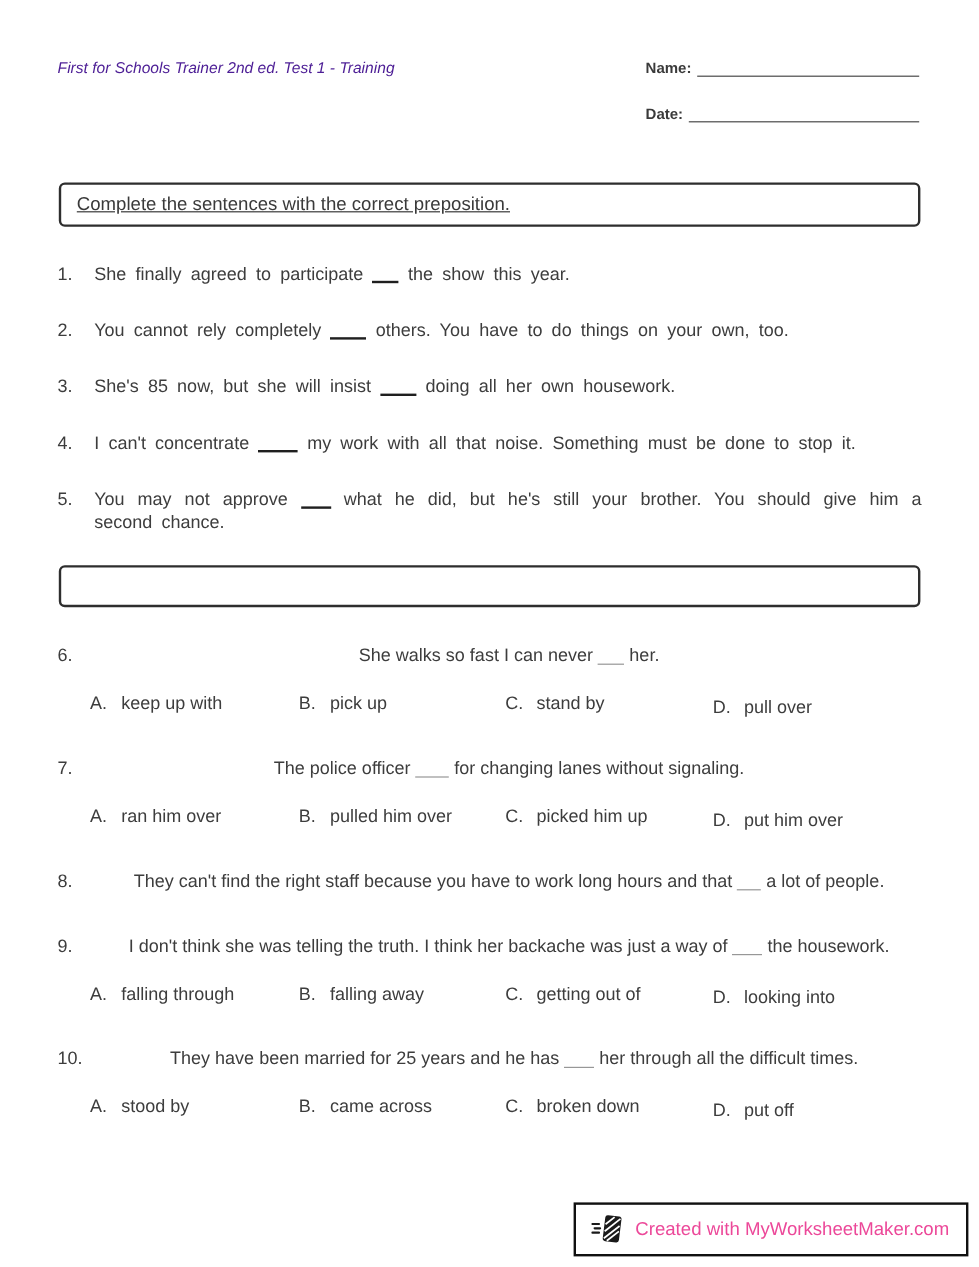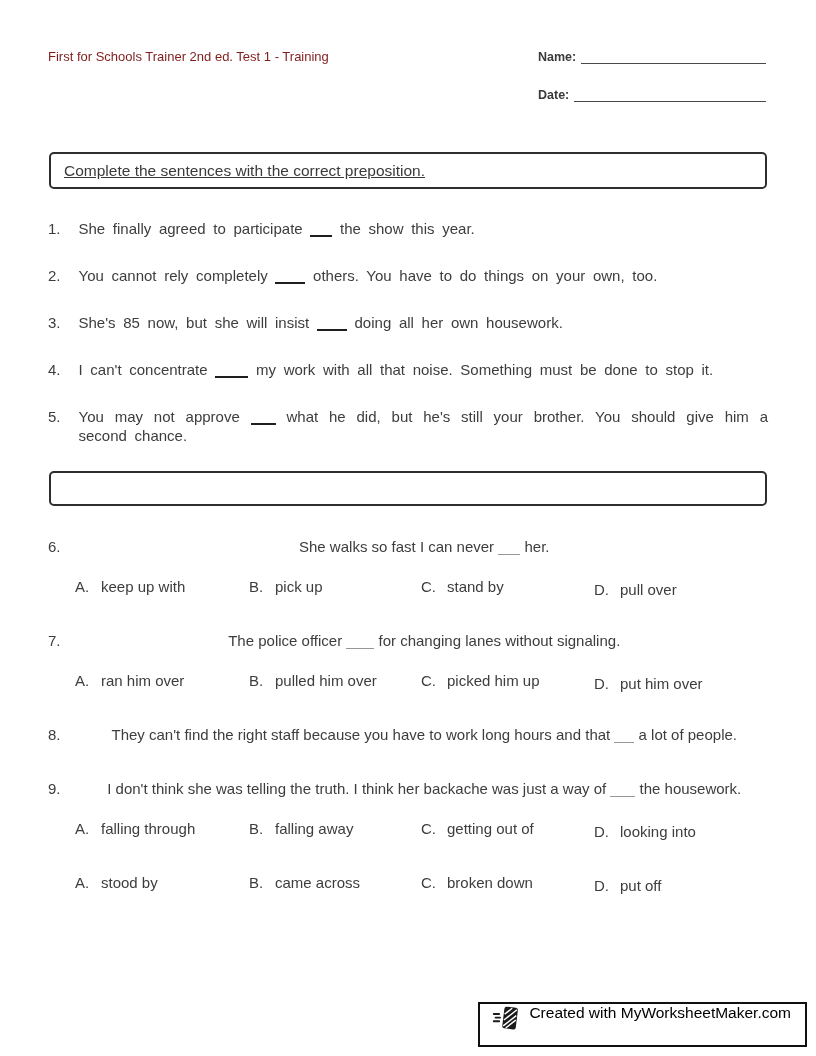--- a/index.html
+++ b/index.html
@@ -5,21 +5,21 @@
   * { margin:0; padding:0; box-sizing:border-box; }
   html,body { background:#ffffff; }
   body {
     width:816px; height:1056px; position:relative; overflow:hidden;
     font-family:"Liberation Sans","DejaVu Sans",sans-serif;
     color:#3d3d3d;
   }
 
   
   .header { position:absolute; top:46px; left:48px; right:48px; }
-  .doc-title { font-size:13px; color:#7f1d1d; position:absolute; top:3px; left:0; }
+  .doc-title { font-size:13px; color:#4c1d95; position:absolute; top:3px; left:0;font-style:italic; }
   .fill-ins { position:absolute; top:0; right:2px; width:228px; }
   .fill-row { display:flex; align-items:flex-end; margin-bottom:20px; height:18px;font-weight:bold; }
   .fill-label { font-size:12.5px; color:#3a3a3a; margin-right:5px; white-space:nowrap; }
   .fill-line { flex:1; border-bottom:1.3px solid #4a4a4a; height:14px; }
 
   
   .box { position:absolute; left:49px; width:718px; border:2px solid #2e2e2e; border-radius:5px; background:#fff;text-decoration:underline; }
   .instruction-box { top:152px; height:37px; display:flex; align-items:center; padding-left:13px; font-size:15.5px; color:#3a3a3a; }
   .empty-box { top:471px; height:35px; }
 
@@ -39,22 +39,22 @@
   .cq .qtext { text-align:center; word-spacing:normal; }
   .opts { display:grid; grid-template-columns:174px 172px 173px auto; margin-left:27px; margin-top:21px; }
   .opt { white-space:nowrap; }
   .opt-d { position:relative; top:3px; }
   .olet { display:inline-block; min-width:15px; margin-right:11px; }
 
   
   .footer-badge {
     position:absolute; right:9px; bottom:9px; height:45px;
     border:2px solid #101010; background:#fff;
-    display:flex; align-items:flex-start; gap:9px; padding:0 14px 0 11px;
-    font-size:15.5px; color:#000000; cursor:pointer;
+    display:flex; align-items:center; gap:9px; padding:0 14px 0 11px;
+    font-size:15.5px; color:#ec4899; cursor:pointer;
   }
   .footer-badge svg { display:block; }
 </style>
 </head>
 <body>
 
 <div class="header">
   <div class="doc-title">First for Schools Trainer 2nd ed. Test 1 - Training</div>
   <div class="fill-ins">
     <div class="fill-row">
@@ -145,20 +145,24 @@
     </div>
     <div class="opts">
       <div class="opt"><span class="olet">A.</span><span>falling through</span></div>
       <div class="opt"><span class="olet">B.</span><span>falling away</span></div>
       <div class="opt"><span class="olet">C.</span><span>getting out of</span></div>
       <div class="opt opt-d"><span class="olet">D.</span><span>looking into</span></div>
     </div>
   </div>
 
   <div class="cq">
+    <div class="qrow">
+      <span class="qnum">10.</span>
+      <div class="qtext"><span>They have been married for 25 years and he has</span> <span class="blank blank-light" style="width:25px"></span> <span>her through all the difficult times.</span></div>
+    </div>
     <div class="opts">
       <div class="opt"><span class="olet">A.</span><span>stood by</span></div>
       <div class="opt"><span class="olet">B.</span><span>came across</span></div>
       <div class="opt"><span class="olet">C.</span><span>broken down</span></div>
       <div class="opt opt-d"><span class="olet">D.</span><span>put off</span></div>
     </div>
   </div>
 
 </div>
 

